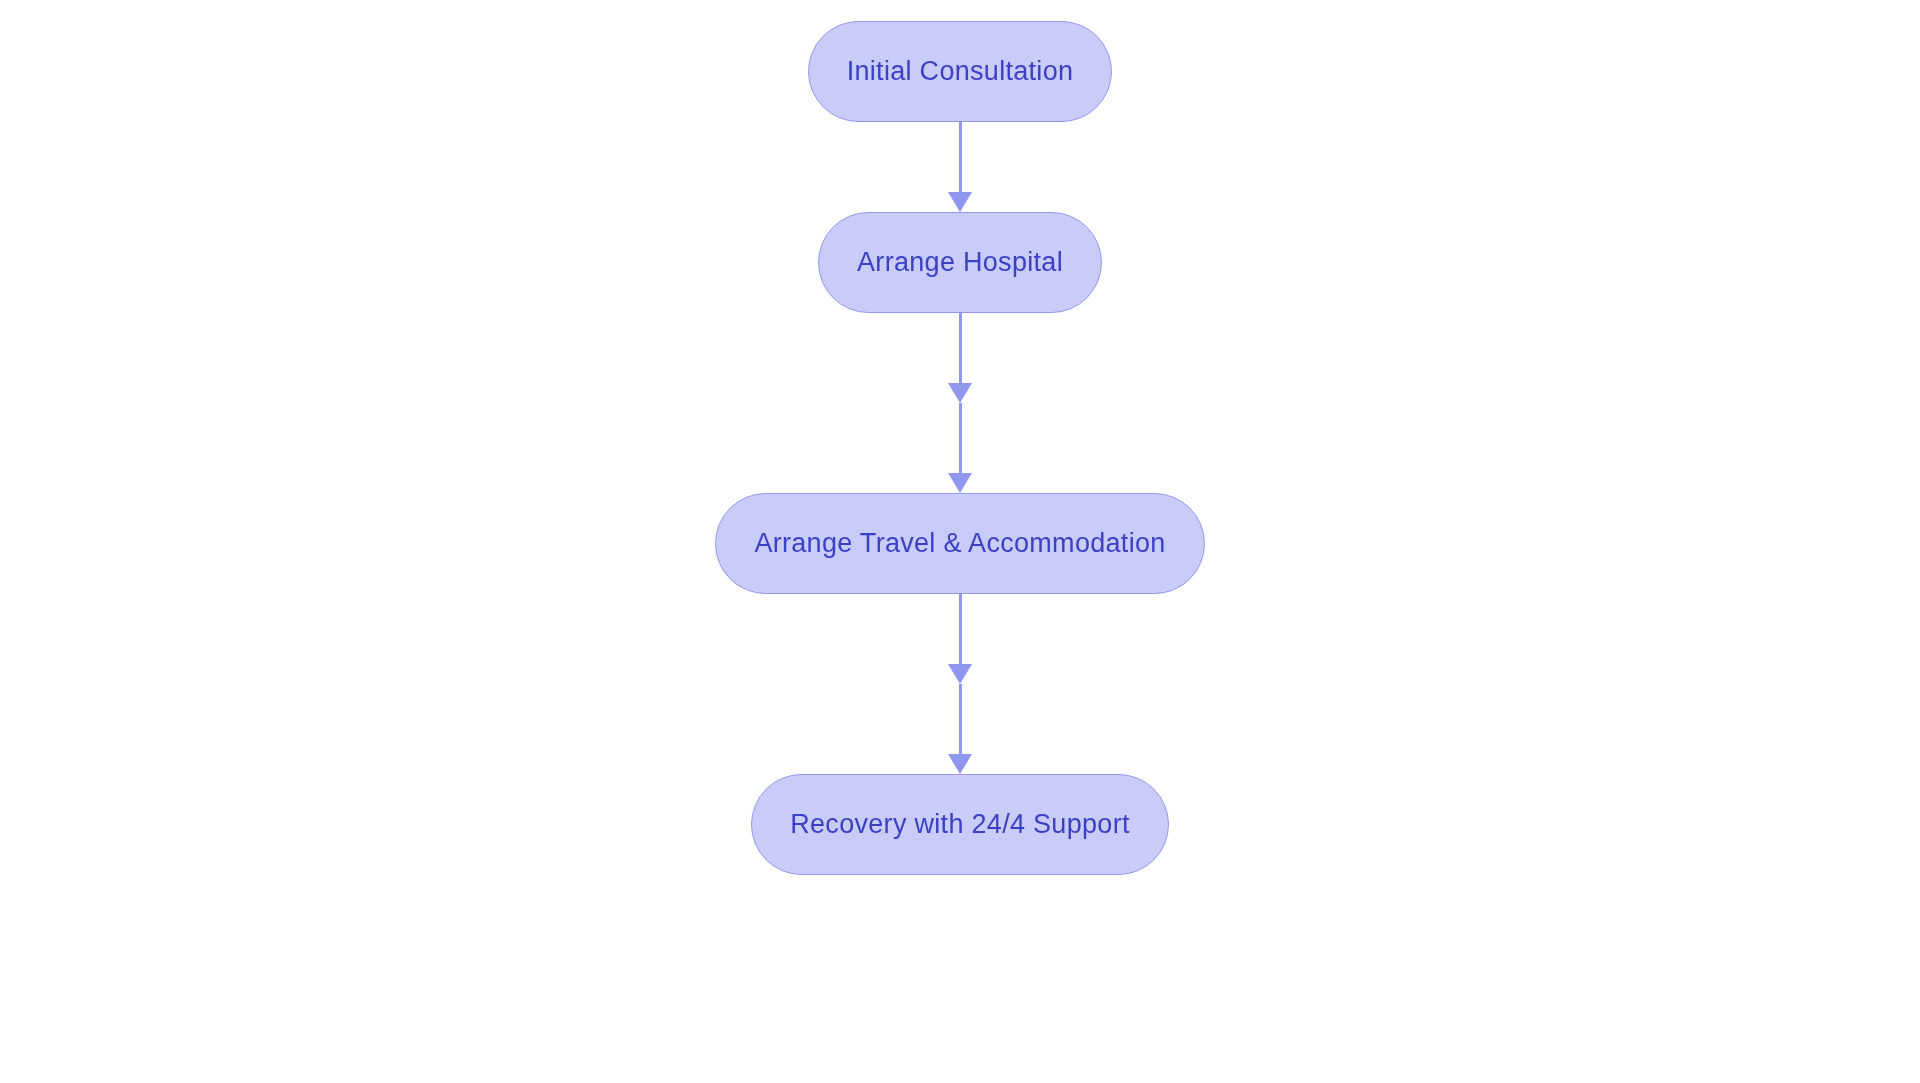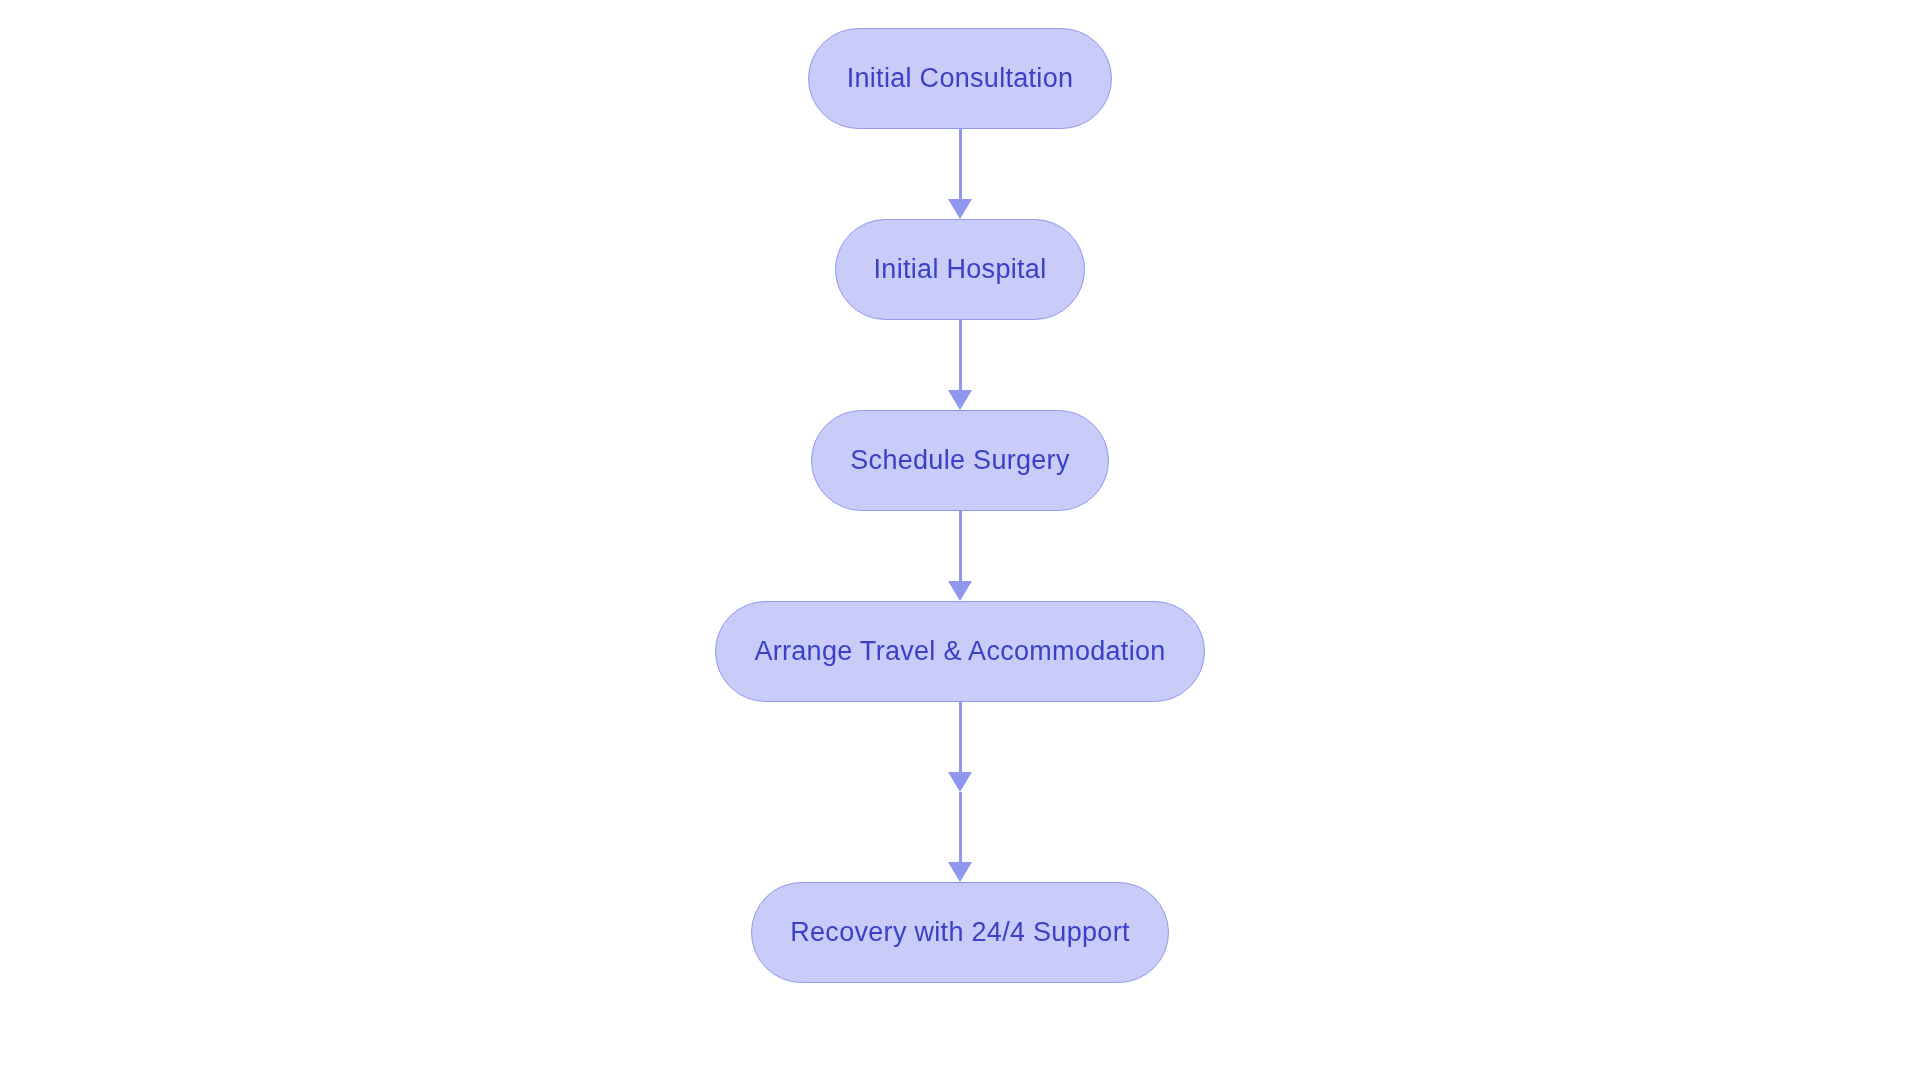--- a/index.html
+++ b/index.html
@@ -18,21 +18,21 @@
     width: 1920px;
     height: 1083px;
     background: var(--bg);
     font-family: "Liberation Sans", sans-serif;
     overflow: hidden;
   }
   .flow {
     display: flex;
     flex-direction: column;
     align-items: center;
-    padding-top: 28px;
+    padding-top: 21px;
   }
   .node {
     height: 101px;
     min-width: 246px;
     padding: 0 38px;
     border-radius: 52px;
     background: var(--node-fill);
     border: 1.5px solid var(--node-border);
     color: var(--node-text);
     display: flex;
@@ -64,26 +64,25 @@
 </style>
 </head>
 <body>
 
 <div class="flow" id="flow">
     <div class="node">Initial Consultation</div>
     <div class="arrow">
       <div class="arrow-line"></div>
       <div class="arrow-head"></div>
     </div>
-    <div class="node">Initial Hospital</div>
+    <div class="node">Arrange Hospital</div>
     <div class="arrow">
       <div class="arrow-line"></div>
       <div class="arrow-head"></div>
     </div>
-    <div class="node">Schedule Surgery</div>
     <div class="arrow">
       <div class="arrow-line"></div>
       <div class="arrow-head"></div>
     </div>
     <div class="node">Arrange Travel &amp; Accommodation</div>
     <div class="arrow">
       <div class="arrow-line"></div>
       <div class="arrow-head"></div>
     </div>
     <div class="arrow">

